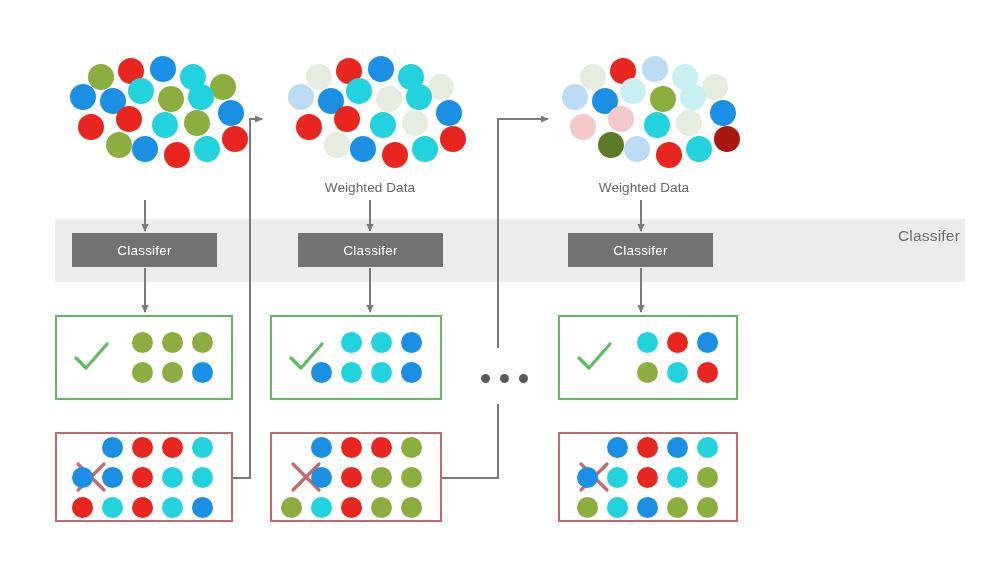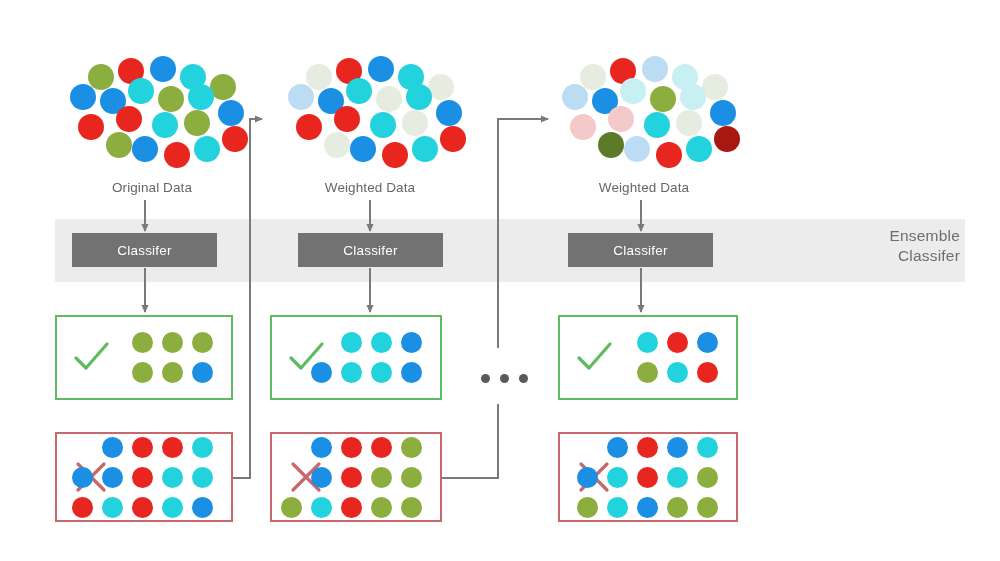--- a/index.html
+++ b/index.html
@@ -46,21 +46,20 @@
   .ell{position:absolute;display:flex;gap:10px;}
   .ell i{width:9px;height:9px;border-radius:50%;background:#5a5a5a;display:block;}
 </style>
 </head>
 <body>
 
 <div class="stage">
 
   <div class="ensemble-band"></div>
   <div class="ensemble-label">
-    <div>Ensemble</div>
     <div>Classifer</div>
   </div>
 
   <div class="cluster" id="cluster-1" style="left:70px;top:56px;">
       <span class="dot" style="left: 18px; top: 8px; background: rgb(140, 174, 62);"></span>
       <span class="dot" style="left: 48px; top: 2px; background: rgb(232, 37, 31);"></span>
       <span class="dot" style="left: 80px; top: 0px; background: rgb(26, 143, 227);"></span>
       <span class="dot" style="left: 110px; top: 8px; background: rgb(34, 211, 221);"></span>
       <span class="dot" style="left: 140px; top: 18px; background: rgb(140, 174, 62);"></span>
       <span class="dot" style="left: 0px; top: 28px; background: rgb(26, 143, 227);"></span>
@@ -72,21 +71,20 @@
       <span class="dot" style="left: 8px; top: 58px; background: rgb(232, 37, 31);"></span>
       <span class="dot" style="left: 46px; top: 50px; background: rgb(232, 37, 31);"></span>
       <span class="dot" style="left: 82px; top: 56px; background: rgb(34, 211, 221);"></span>
       <span class="dot" style="left: 114px; top: 54px; background: rgb(140, 174, 62);"></span>
       <span class="dot" style="left: 152px; top: 70px; background: rgb(232, 37, 31);"></span>
       <span class="dot" style="left: 36px; top: 76px; background: rgb(140, 174, 62);"></span>
       <span class="dot" style="left: 62px; top: 80px; background: rgb(26, 143, 227);"></span>
       <span class="dot" style="left: 94px; top: 86px; background: rgb(232, 37, 31);"></span>
       <span class="dot" style="left: 124px; top: 80px; background: rgb(34, 211, 221);"></span>
     </div>
-  <div class="caption" style="left:52px;top:180px;">Original Data</div>
   <div class="classifier" style="left:72px;top:233px;width:145px;">Classifer</div>
 
   <div class="cluster" id="cluster-2" style="left:288px;top:56px;">
       <span class="dot" style="left: 18px; top: 8px; background: rgb(230, 236, 224);"></span>
       <span class="dot" style="left: 48px; top: 2px; background: rgb(232, 37, 31);"></span>
       <span class="dot" style="left: 80px; top: 0px; background: rgb(26, 143, 227);"></span>
       <span class="dot" style="left: 110px; top: 8px; background: rgb(34, 211, 221);"></span>
       <span class="dot" style="left: 140px; top: 18px; background: rgb(230, 236, 224);"></span>
       <span class="dot" style="left: 0px; top: 28px; background: rgb(188, 220, 244);"></span>
       <span class="dot" style="left: 30px; top: 32px; background: rgb(26, 143, 227);"></span>

